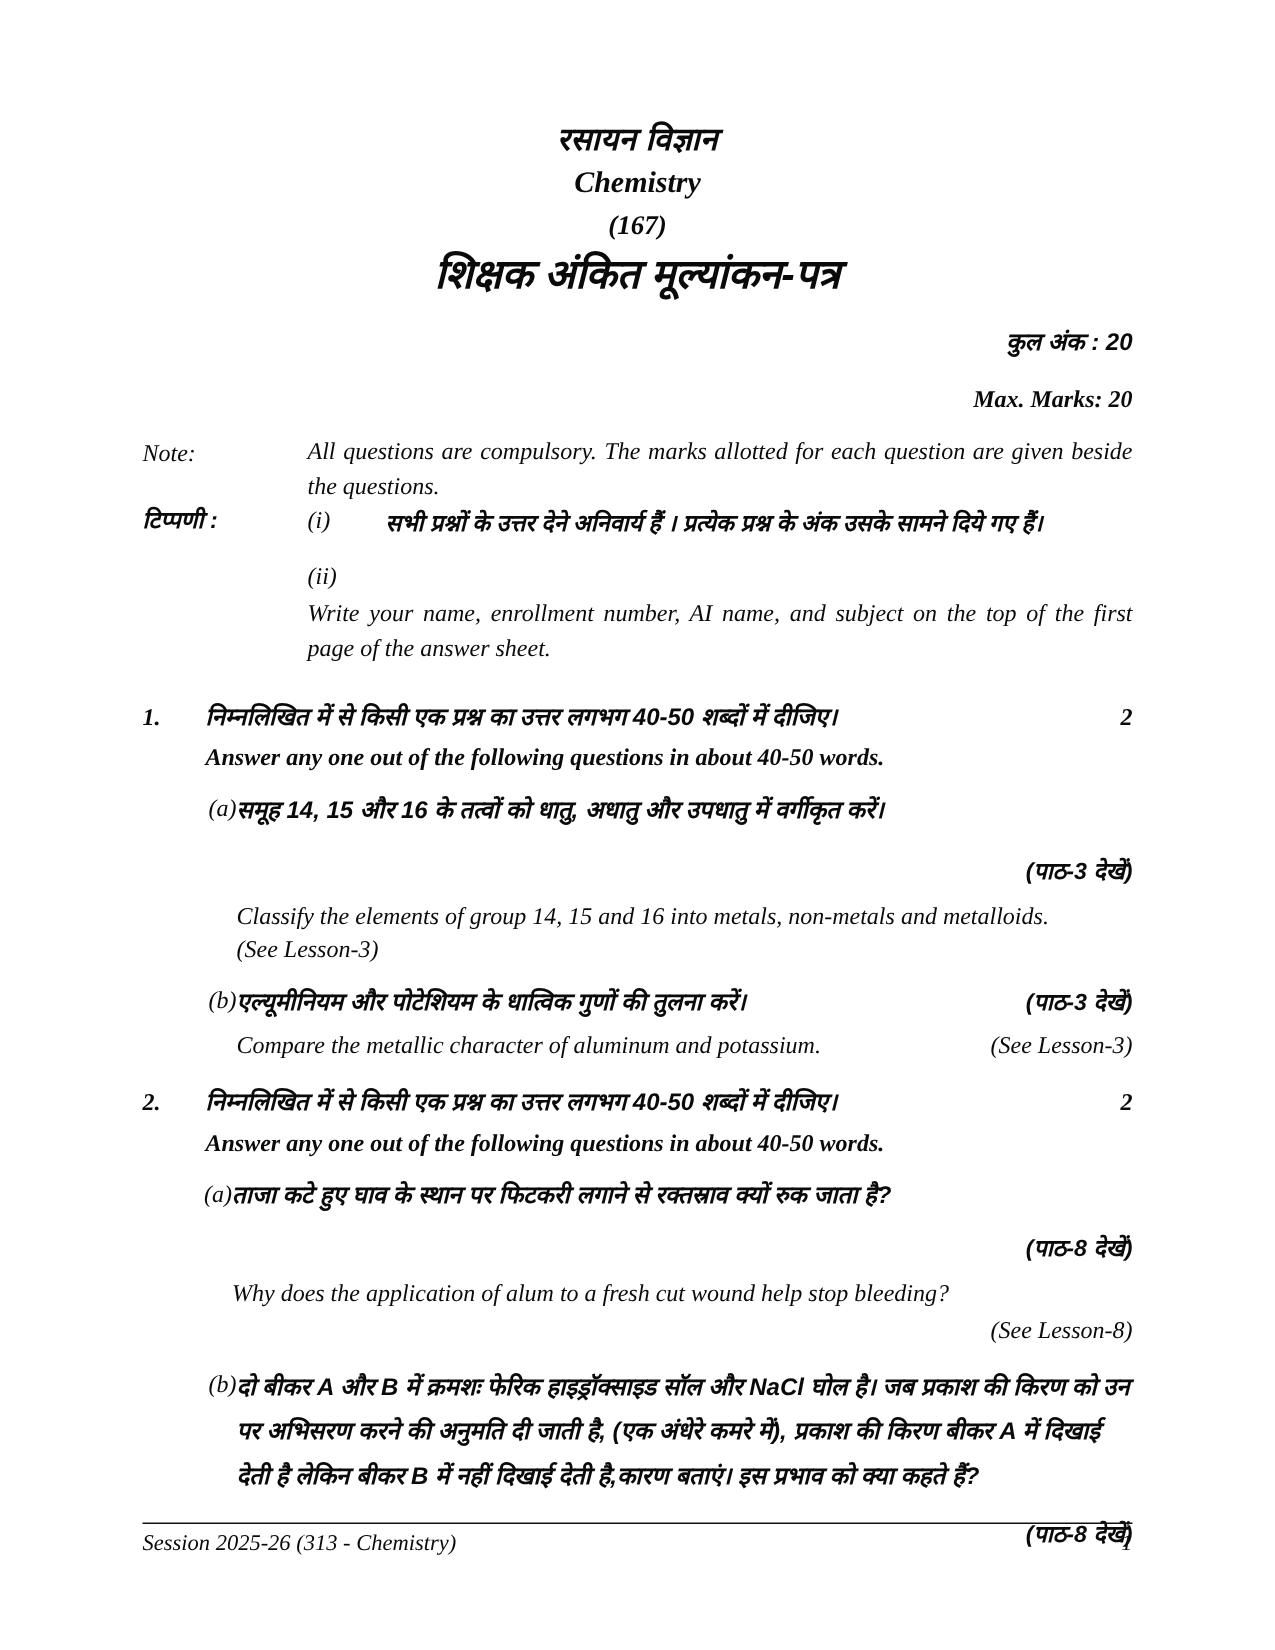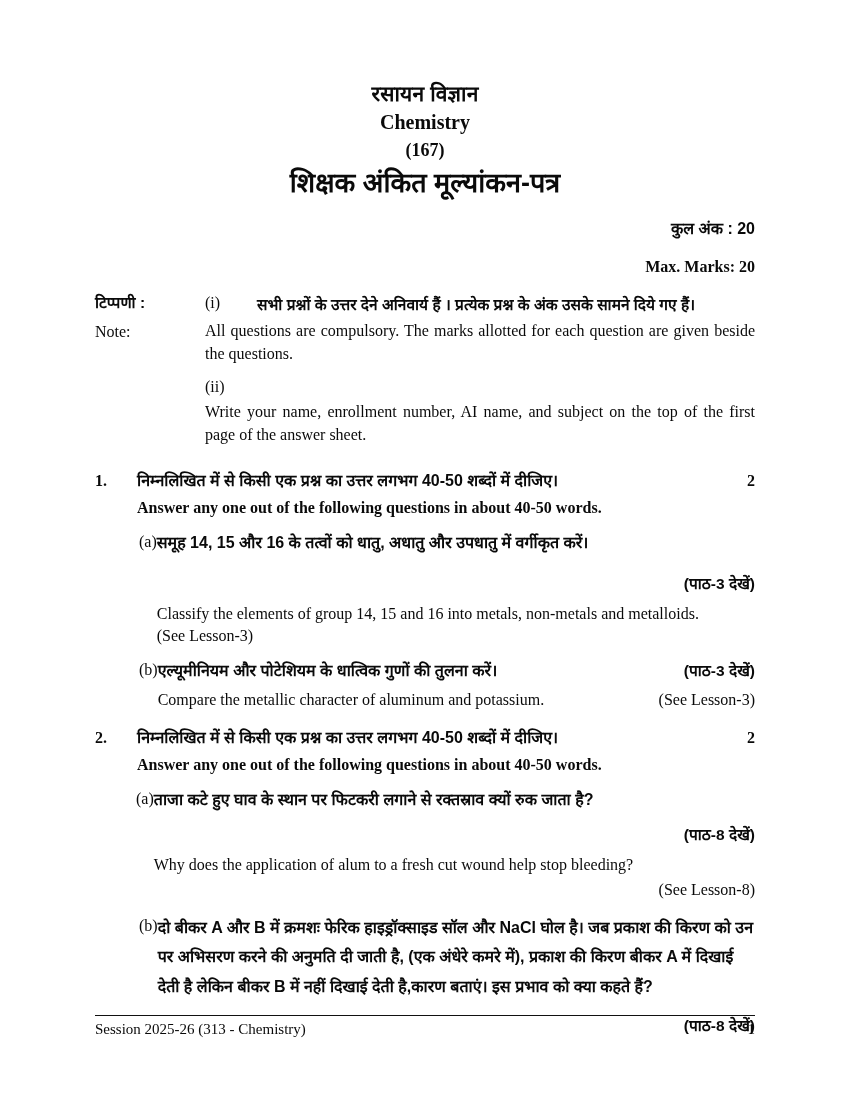--- a/index.html
+++ b/index.html
@@ -14,20 +14,21 @@
     color: #0a0a0a;
     position: relative;
     overflow: hidden;
   }
   .page {
     position: relative;
     width: 850px;
     height: 1100px;
     box-sizing: border-box;
     padding: 0;
+    font-style: italic;
   }
   .content {
     position: absolute;
     left: 95px;
     right: 95px;
     top: 80px;
   }
 
   
   .title-block { text-align: center; }
@@ -254,30 +255,30 @@
       <div class="t-hindi-sub">शिक्षक अंकित मूल्यांकन-पत्र</div>
     </div>
 
     <div class="marks-block">
       <div class="marks-hindi">कुल अंक : 20</div>
       <div class="marks-eng">Max. Marks: 20</div>
     </div>
 
     <div class="note-block">
 
+      <div class="note-row engline">
+        <div class="note-label-en">Note:</div>
+        <div class="note-rn" style="flex:0 0 0;width:0;padding-left:0"></div>
+        <div class="note-body-en">All questions are compulsory. The marks allotted for each question are given beside the questions.</div>
+      </div>
+
       <div class="note-row">
         <div class="note-label-hi">टिप्पणी :</div>
         <div class="note-rn" style="padding-left:0">(i)</div>
         <div class="note-body-hi">सभी प्रश्नों के उत्तर देने अनिवार्य हैं । प्रत्येक प्रश्न के अंक उसके सामने दिये गए हैं।</div>
-      </div>
-
-      <div class="note-row engline">
-        <div class="note-label-en">Note:</div>
-        <div class="note-rn" style="flex:0 0 0;width:0;padding-left:0"></div>
-        <div class="note-body-en">All questions are compulsory. The marks allotted for each question are given beside the questions.</div>
       </div>
 
       <div class="note-row second">
         <div class="note-label-hi"></div>
         <div class="note-rn" style="padding-left:0">(ii)</div>
       </div>
 
       <div class="note-row engline">
         <div class="note-label-en"></div>
         <div class="note-rn" style="flex:0 0 0;width:0;padding-left:0"></div>

